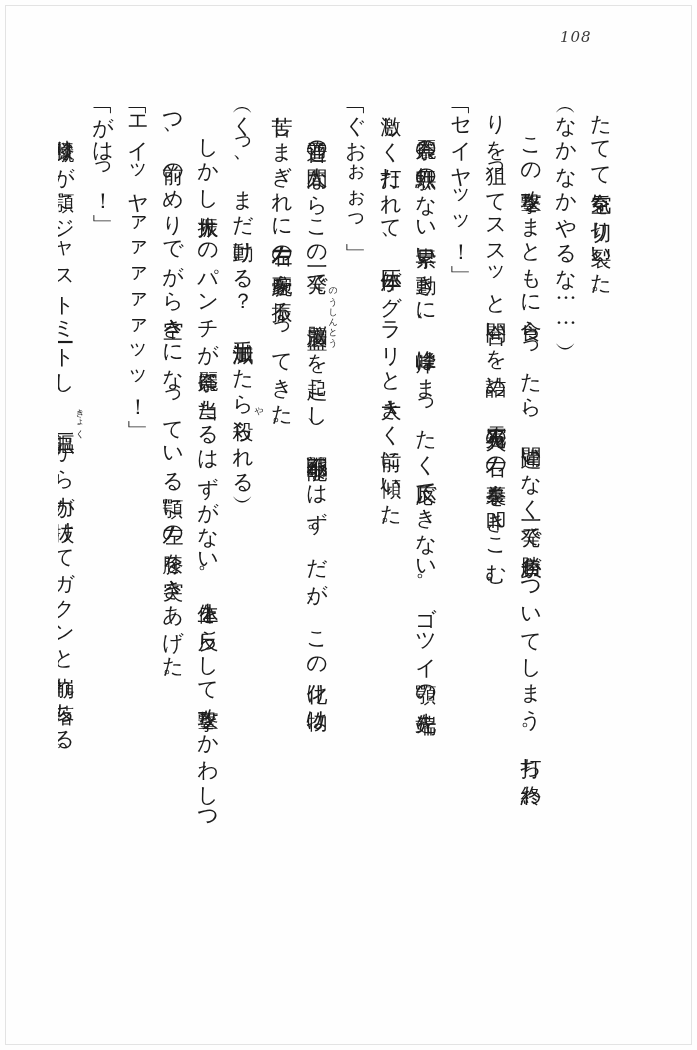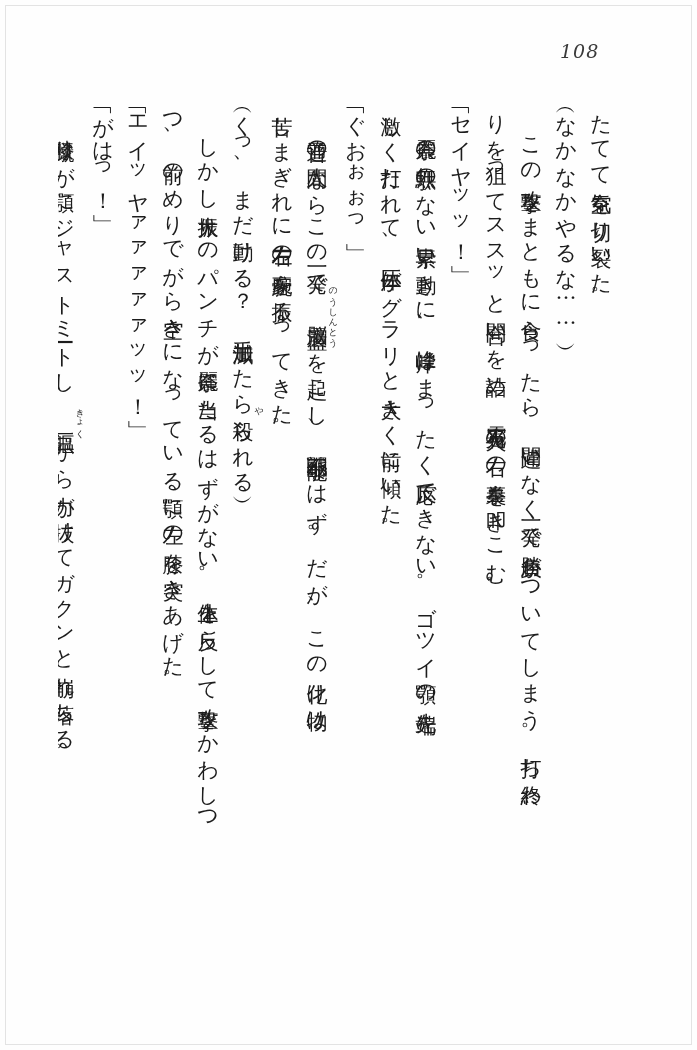--- a/index.html
+++ b/index.html
@@ -15,25 +15,25 @@
     font-family: "DejaVu Serif", serif;
   }
   .page-frame {
     position: absolute;
     inset: 5px;
     border: 1px solid #e3e3e3;
     pointer-events: none;
   }
   .page-number {
     position: absolute;
-    top: 40px;
+    top: 28px;
     left: 560px;
     font-family: "DejaVu Serif", serif;
     font-style: italic;
-    font-size: 19px;
+    font-size: 15px;
     color: #3a3a3a;
     letter-spacing: 1px;
   }
   .text-block {
     position: absolute;
     top: 100px;
     right: 79px;
     width: 560px;
     height: 948px;
     writing-mode: vertical-rl;

